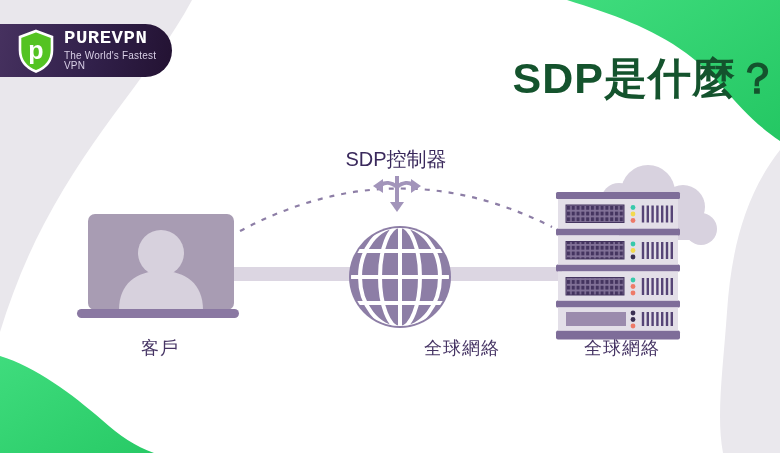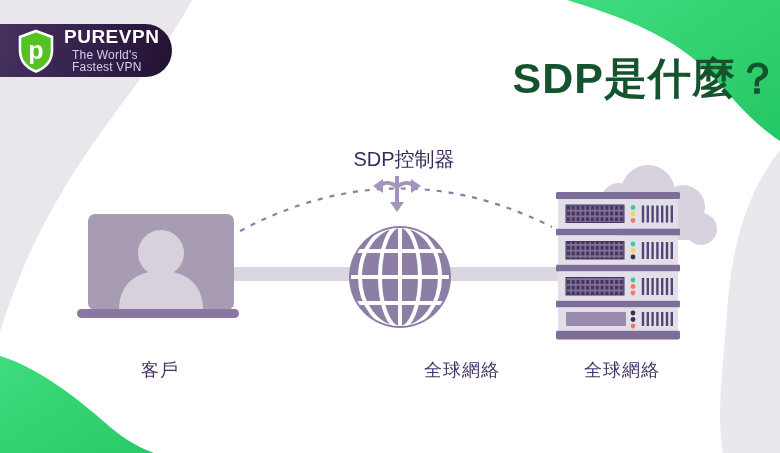--- a/index.html
+++ b/index.html
@@ -10,34 +10,34 @@
   .bg-layer,.diagram-layer{position:absolute;left:0;top:0;width:780px;height:453px;}
   
   .logo-banner{
     position:absolute;left:0;top:24px;width:172px;height:53px;
     background:linear-gradient(100deg,#46315f 0%,#31204a 55%,#231232 100%);
     border-radius:0 28px 28px 0;
     display:flex;align-items:center;
   }
   .logo-shield{width:40px;height:44px;margin-left:16px;flex:0 0 auto;}
   .logo-text{margin-left:8px;line-height:1.05;}
-  .brand-name{color:#ffffff;font-weight:bold;font-size:19px;letter-spacing:.5px;}
-  .brand-tagline{color:#d8cfe6;font-size:12px;margin-top:2px;letter-spacing:.2px;margin-left:8px;}
+  .brand-name{color:#ffffff;font-weight:bold;font-size:19px;letter-spacing:.5px;font-family:Liberation Mono, monospace;}
+  .brand-tagline{color:#d8cfe6;font-size:10px;margin-top:2px;letter-spacing:.2px;}
   
   .page-title{
     position:absolute;left:0;right:0;top:50px;text-align:right;
     color:#14532d;font-size:43px;font-weight:800;letter-spacing:1px;
   }
   
   .controller-label{
-    position:absolute;left:304px;top:146px;width:200px;text-align:center;
+    position:absolute;left:296px;top:146px;width:200px;text-align:center;
     color:#3a295c;font-size:20px;font-weight:500;
   }
   .node-label{
-    position:absolute;top:358px;width:200px;text-align:center;
+    position:absolute;top:336px;width:200px;text-align:center;
     color:#463464;font-size:18px;font-weight:500;letter-spacing:1px;
   }
   .node-label.client{left:60px;}
   .node-label.global{left:300px;text-align:right;}
   .node-label.public{left:522px;}
 </style>
 </head>
 <body>
 
 <div class="canvas">

